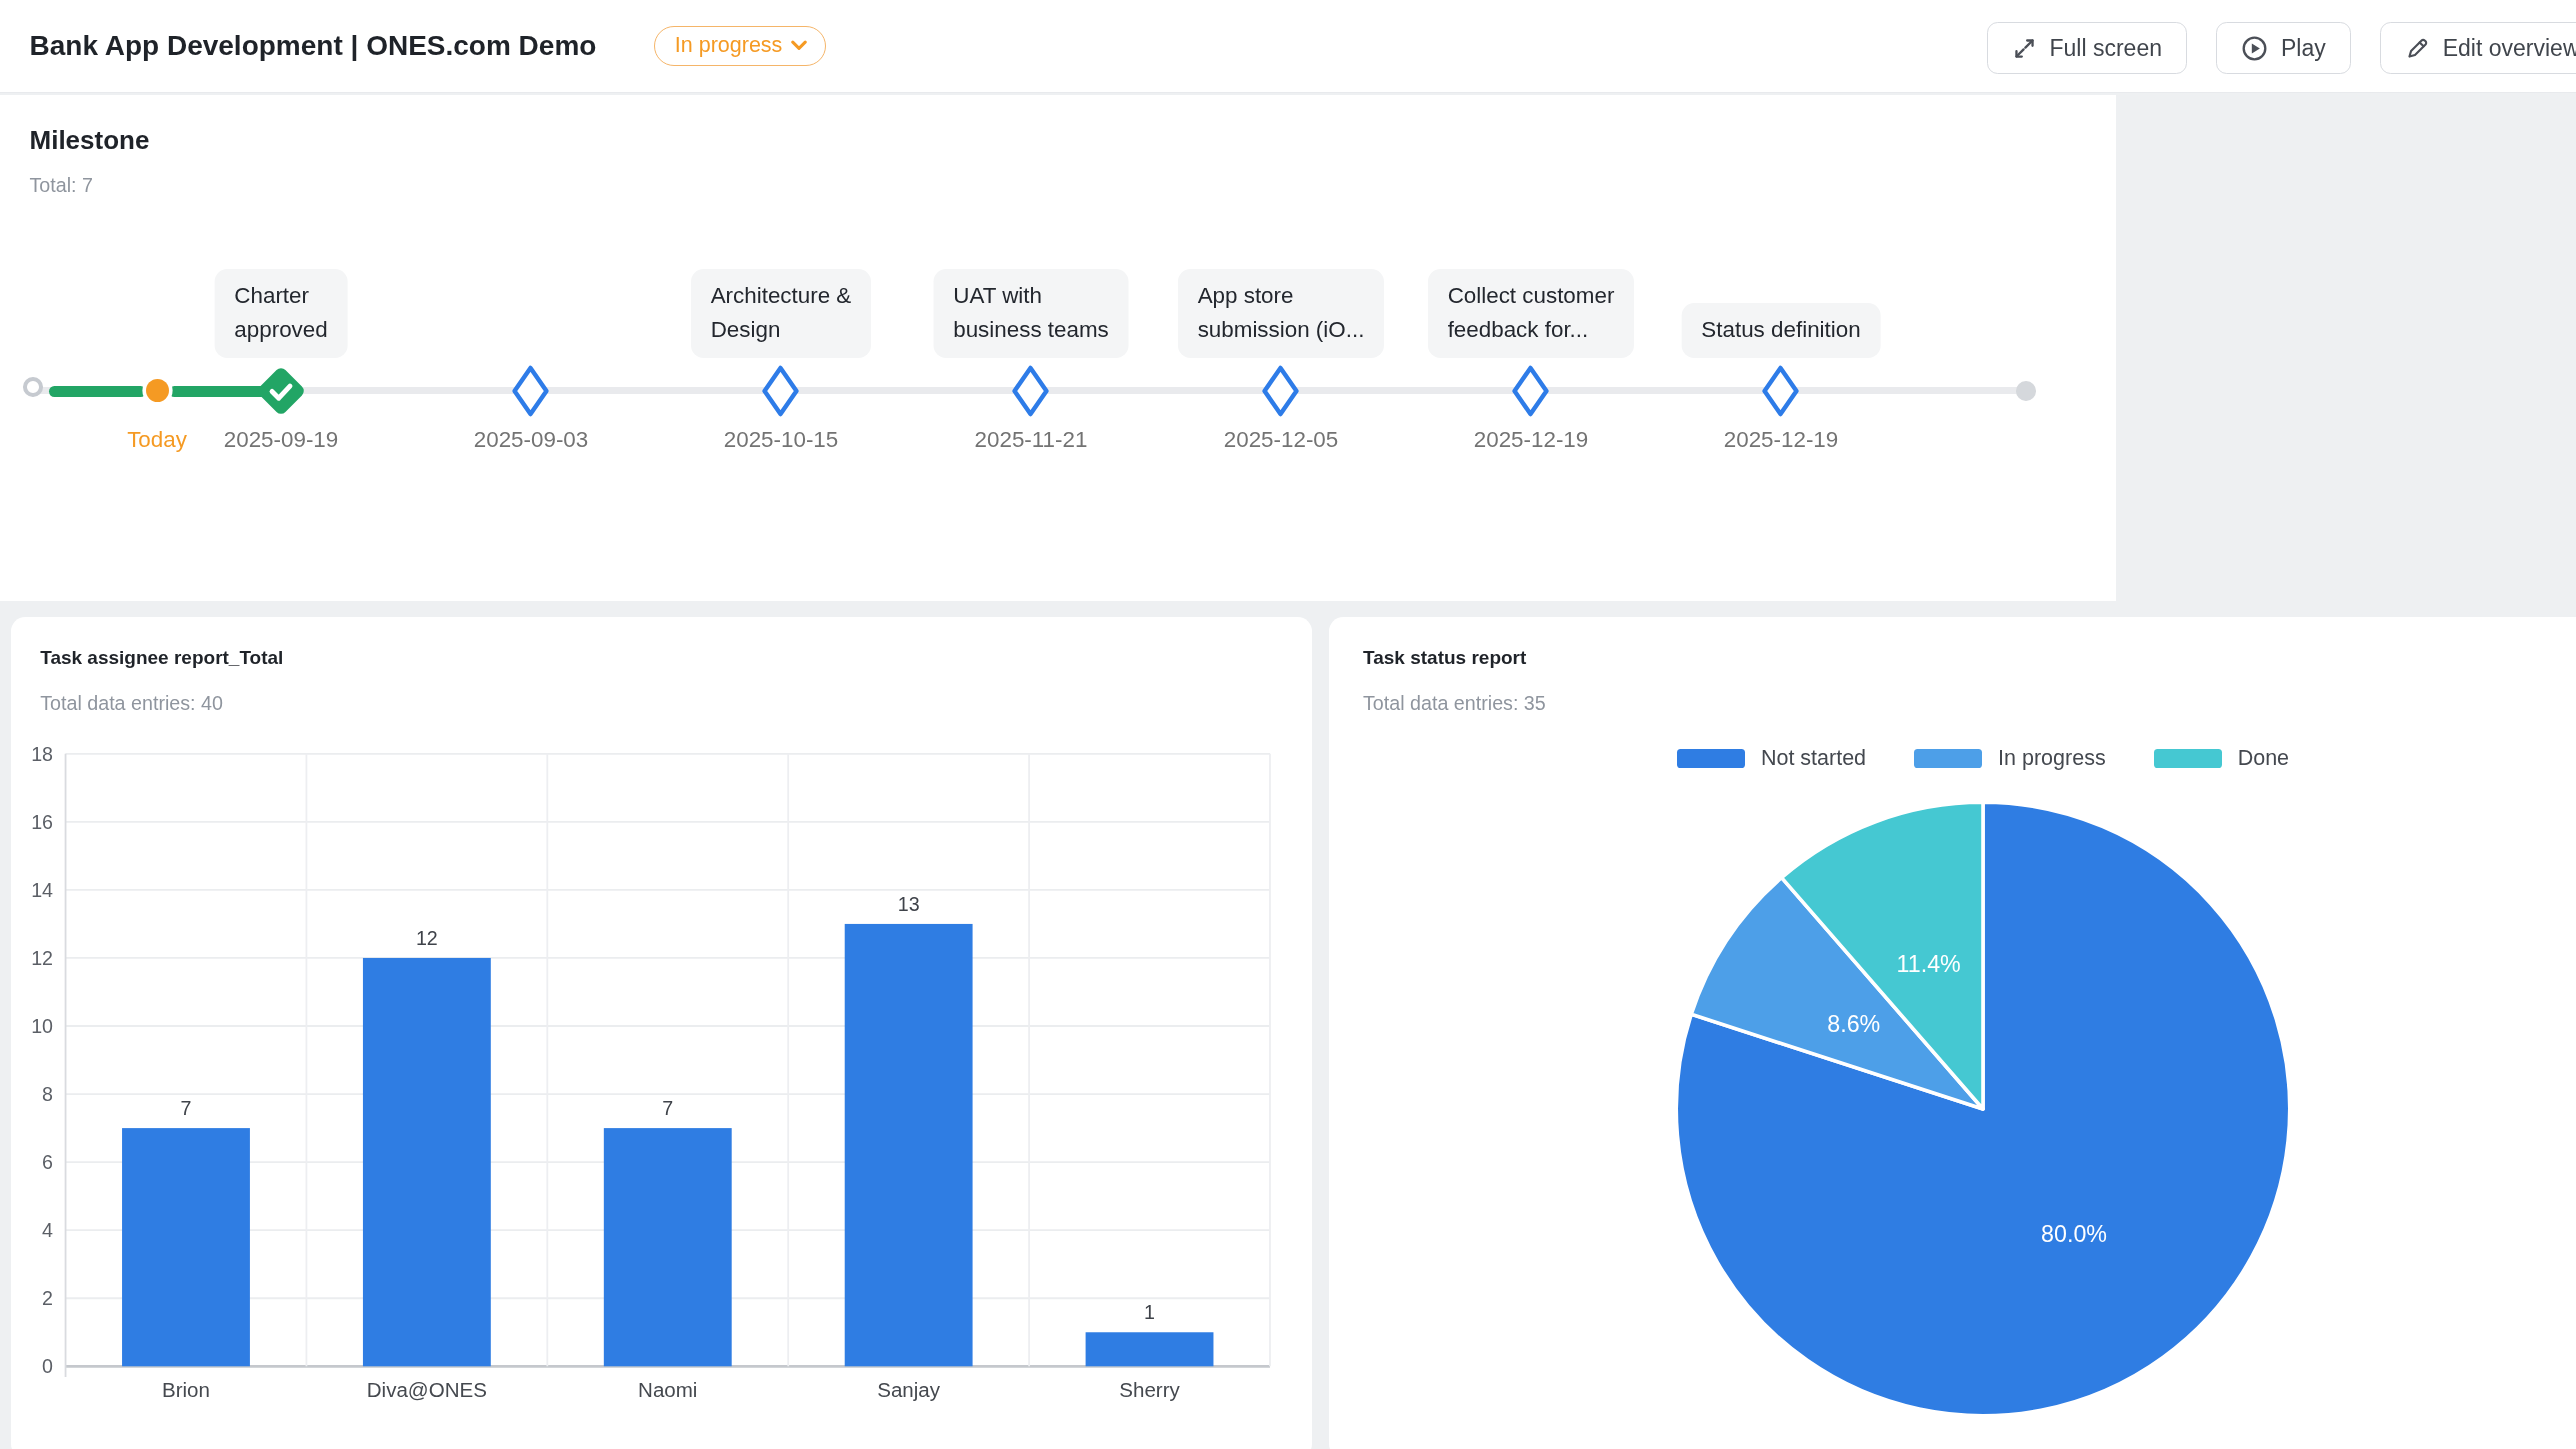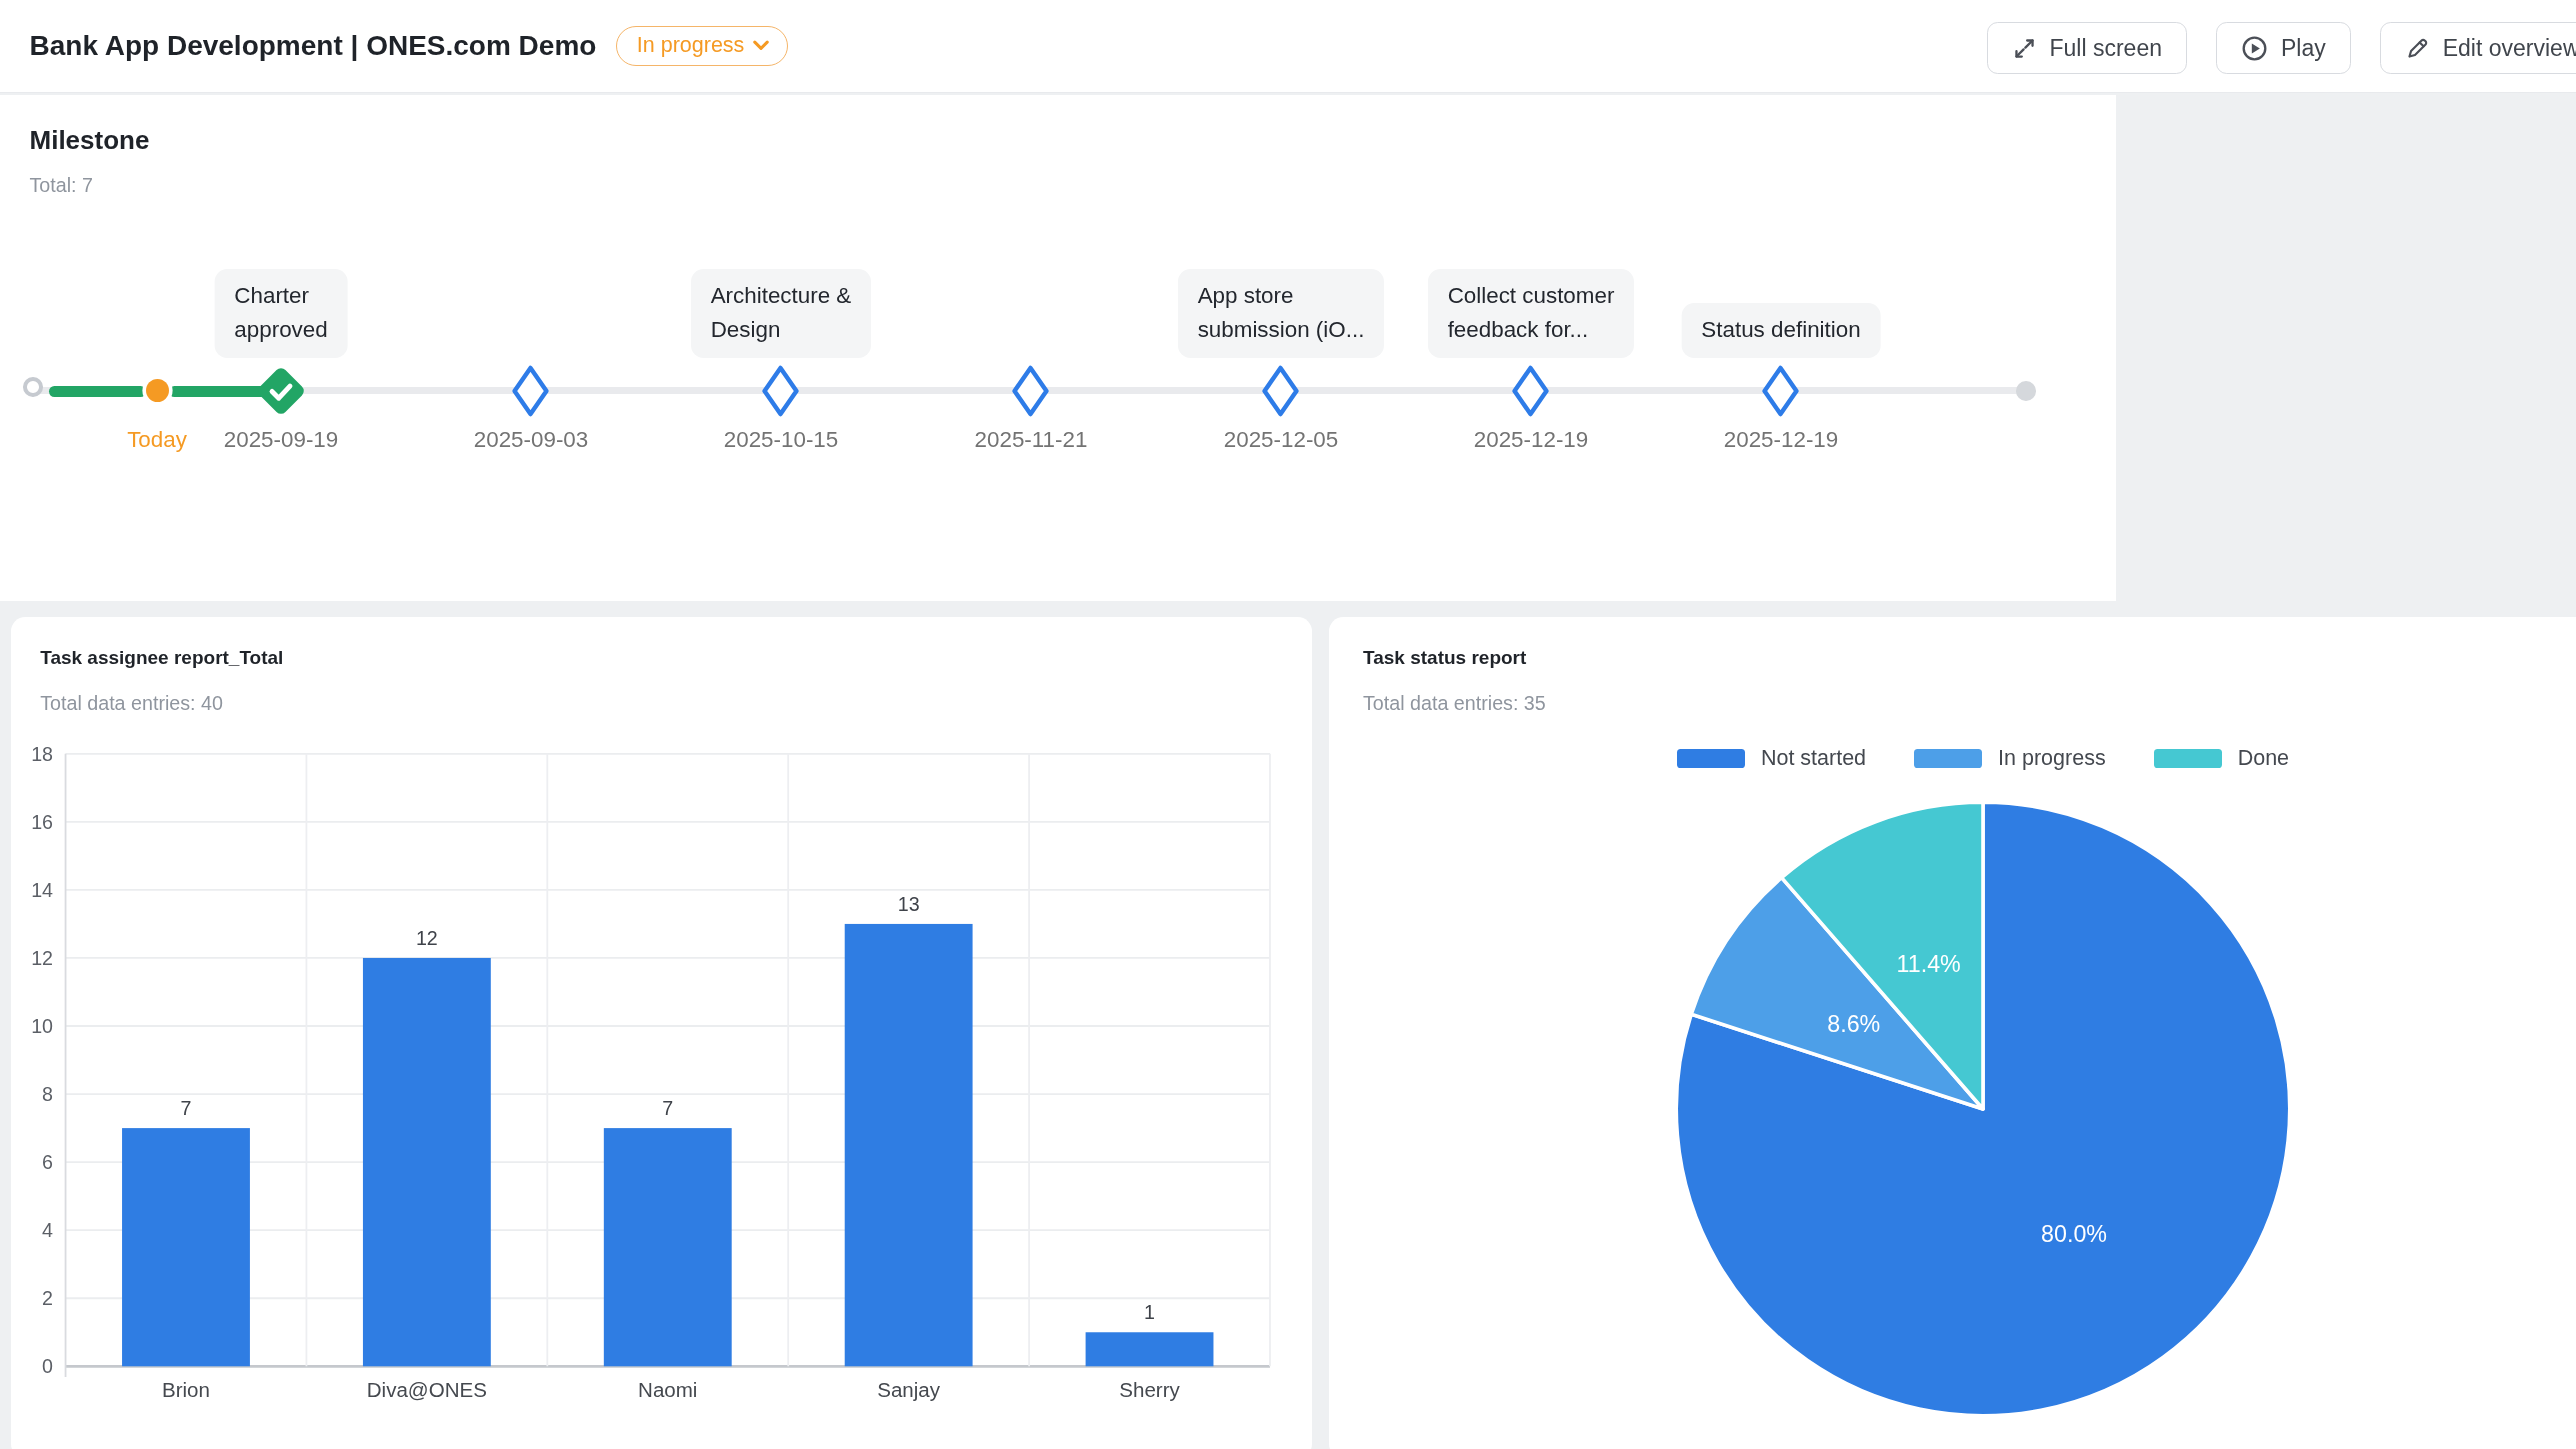--- a/index.html
+++ b/index.html
@@ -6,21 +6,21 @@
   html,body { margin:0; padding:0; }
   body {
     width:2576px; height:1449px; position:relative; overflow:hidden;
     background:#eef0f2; color:#1f2329;
     font-family:"Liberation Sans", sans-serif;
   }
   
   .header {
     position:absolute; top:0; left:0; width:2576px; height:93px;
     background:#ffffff; border-bottom:1.8px solid #e8eaed;
-    display:flex; align-items:center;
+    display:flex; align-items:center;gap:38px;
   }
   .header-title { margin-left:29.5px; font-size:28px; font-weight:bold; color:#1f2329; }
   .status-badge {
     margin-left:19.7px; display:inline-flex; align-items:center; gap:9px;
     border:1.8px solid #f5b569; color:#f59a23; border-radius:894px;
     padding:6.3px 18px 7.2px 19.7px; font-size:21.5px; cursor:pointer; background:#fff;
   }
   .header-actions { position:absolute; left:1987px; top:22.4px; display:flex; gap:29.5px; }
   .hbtn {
     display:inline-flex; align-items:center; gap:12.5px; height:52px;
@@ -145,20 +145,24 @@
         </svg></div>
       <div class="ms-date" style="left: 531px;">2025-09-03</div>
       <div class="ms-box" style="left: 781px;">
         <div>Architecture &amp;</div>
         <div>Design</div>
       </div>
       <div class="tl-diamond" style="left: 761px; top: 269px;"><svg width="39" height="54" viewBox="0 0 44 60">
           <polygon points="22,4 40,30 22,56 4,30" fill="#ffffff" stroke="#2e7ce8" stroke-width="5" stroke-linejoin="round"></polygon>
         </svg></div>
       <div class="ms-date" style="left: 781px;">2025-10-15</div>
+      <div class="ms-box" style="left: 1031px;">
+        <div>UAT with</div>
+        <div>business teams</div>
+      </div>
       <div class="tl-diamond" style="left: 1011px; top: 269px;"><svg width="39" height="54" viewBox="0 0 44 60">
           <polygon points="22,4 40,30 22,56 4,30" fill="#ffffff" stroke="#2e7ce8" stroke-width="5" stroke-linejoin="round"></polygon>
         </svg></div>
       <div class="ms-date" style="left: 1031px;">2025-11-21</div>
       <div class="ms-box" style="left: 1281px;">
         <div>App store</div>
         <div>submission (iO...</div>
       </div>
       <div class="tl-diamond" style="left: 1261px; top: 269px;"><svg width="39" height="54" viewBox="0 0 44 60">
           <polygon points="22,4 40,30 22,56 4,30" fill="#ffffff" stroke="#2e7ce8" stroke-width="5" stroke-linejoin="round"></polygon>

